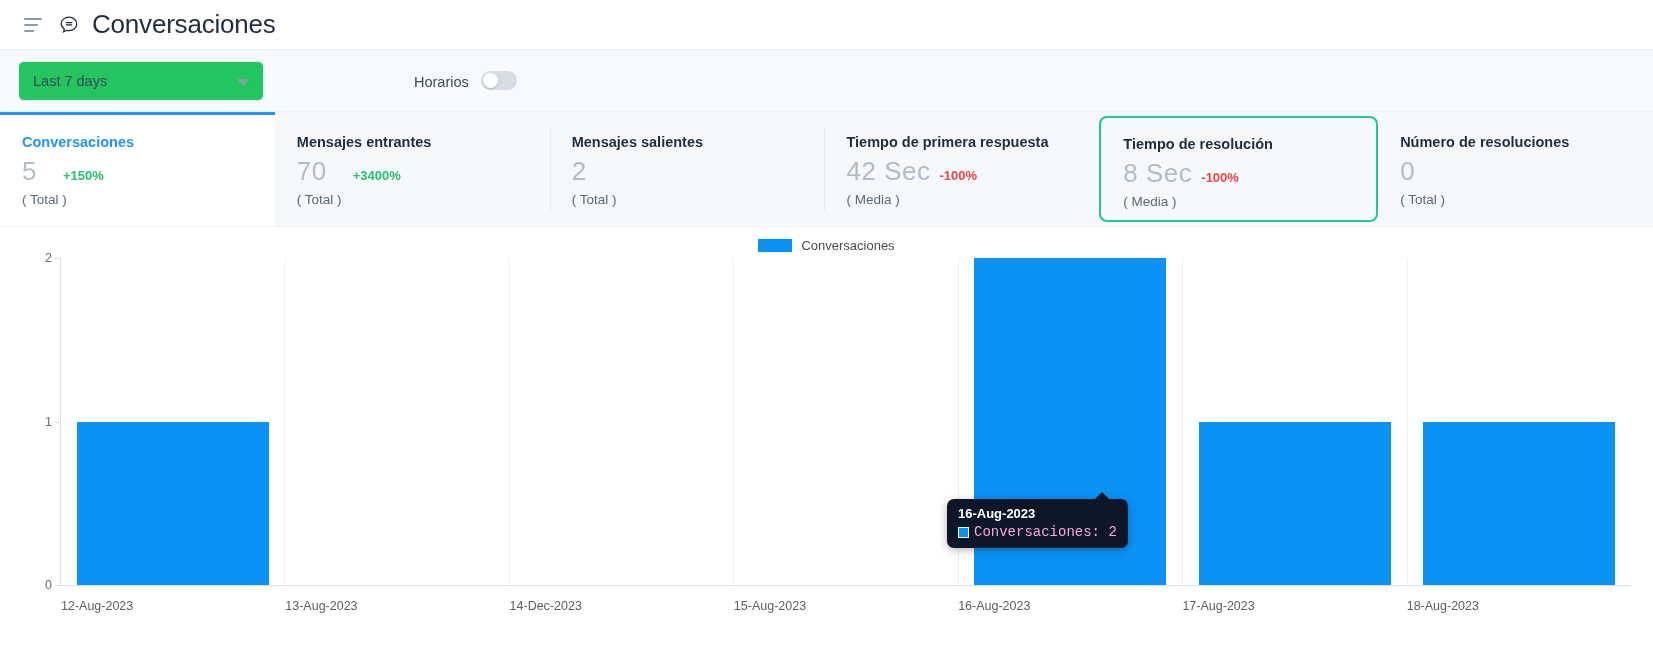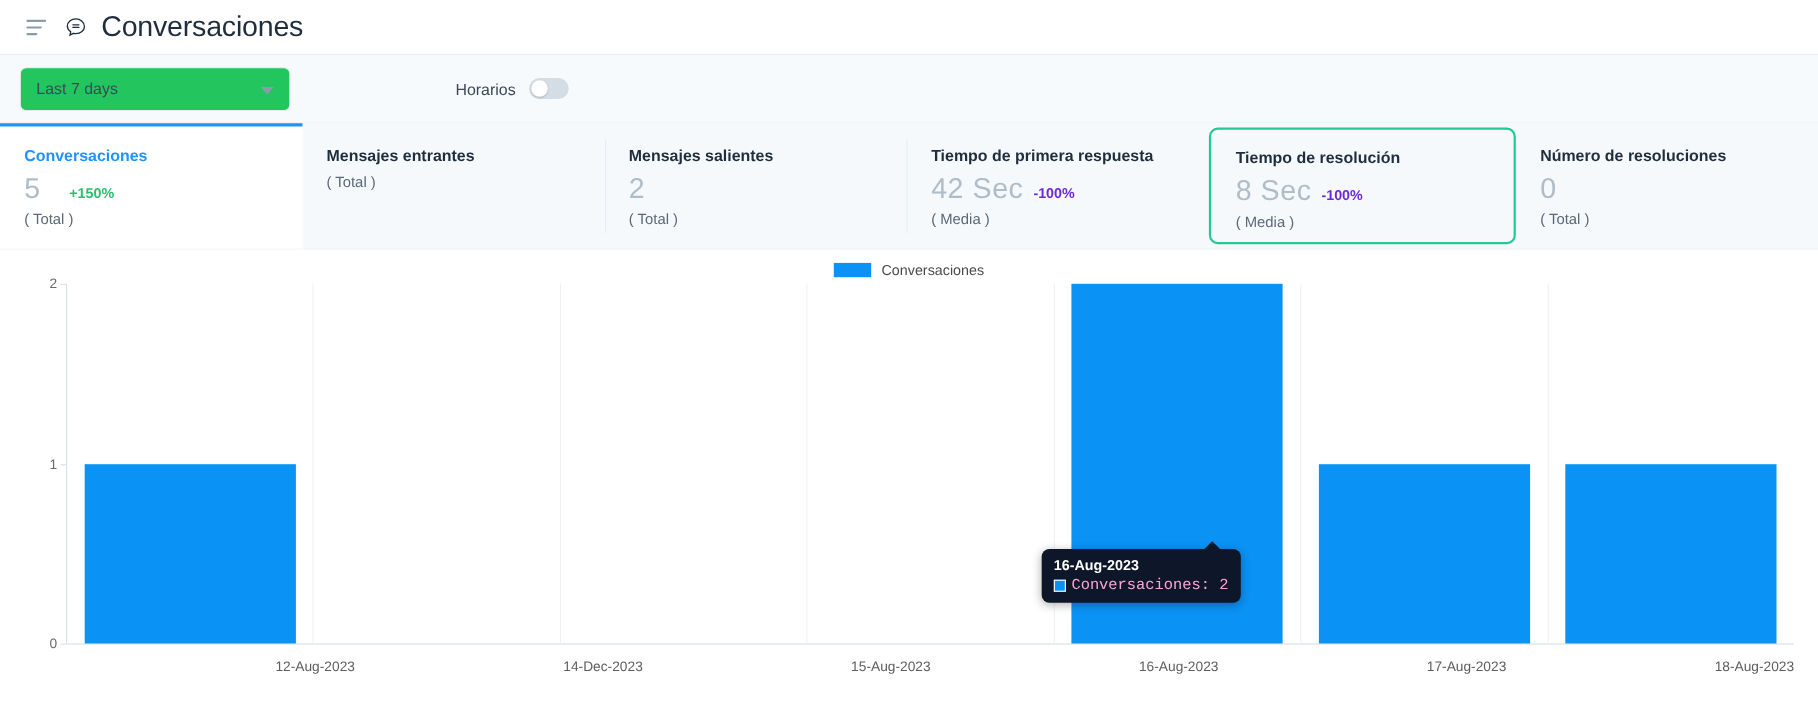--- a/index.html
+++ b/index.html
@@ -150,21 +150,21 @@
   .m-valrow { display: flex; align-items: baseline; gap: 9px; margin-bottom: 8px; }
   .m-value {
     font-size: 26px;
     font-weight: 300;
     color: #b0bcc8;
     line-height: 1;
     letter-spacing: 0.5px;
   }
   .m-delta { font-size: 13px; font-weight: 700; }
   .m-delta.up { color: #25c16f; margin-left: 17px; }
-  .m-delta.down { color: #6d28d9; }
+  .m-delta.down { color: #ef4444; }
   .m-sub { font-size: 13.5px; color: #5a6877; }
 
   
   .chart-wrap {
     position: relative;
     height: 429px;
     background: #ffffff;
   }
   .legend {
     display: flex;
@@ -235,21 +235,21 @@
     background: #0d92f6;
   }
   .xlabels {
     position: absolute;
     left: 61px; top: 332px;
     right: 22px;
     display: flex;
   }
   .xlabel {
     flex: 1;
-    text-align: right;
+    text-align: left;
     font-size: 12.5px;
     color: #5e5e5e;
     padding-top: 12px;
   }
 
   
   .tooltip {
     position: absolute;
     left: 947px; top: 272px;
     background: #0e1729;
@@ -319,20 +319,24 @@
     <div class="m-title">Conversaciones</div>
     <div class="m-valrow">
       <span class="m-value">5</span>
       <span class="m-delta up">+150%</span>
     </div>
     <div class="m-sub">( Total )</div>
   </div>
 
   <div class="metric">
     <div class="m-title">Mensajes entrantes</div>
+    <div class="m-valrow">
+      <span class="m-value">70</span>
+      <span class="m-delta up">+3400%</span>
+    </div>
     <div class="m-sub">( Total )</div>
   </div>
 
   <div class="metric">
     <div class="m-title">Mensajes salientes</div>
     <div class="m-valrow">
       <span class="m-value">2</span>
       <span class="m-delta"></span>
     </div>
     <div class="m-sub">( Total )</div>
@@ -394,20 +398,21 @@
         </div>
         <div class="bar-slot">
           <div class="bar" style="height: 163.5px; background: rgb(11, 146, 245);"></div>
         </div>
         <div class="bar-slot">
           <div class="bar" style="height: 163.5px; background: rgb(11, 146, 245);"></div>
         </div>
       </div>
     <div class="xlabels" id="xlabels">
         <div class="xlabel">12-Aug-2023</div>
+        <div class="xlabel">13-Aug-2023</div>
         <div class="xlabel">14-Dec-2023</div>
         <div class="xlabel">15-Aug-2023</div>
         <div class="xlabel">16-Aug-2023</div>
         <div class="xlabel">17-Aug-2023</div>
         <div class="xlabel">18-Aug-2023</div>
       </div>
   </div>
 
   <div class="tooltip">
     <div class="tt-title">16-Aug-2023</div>

